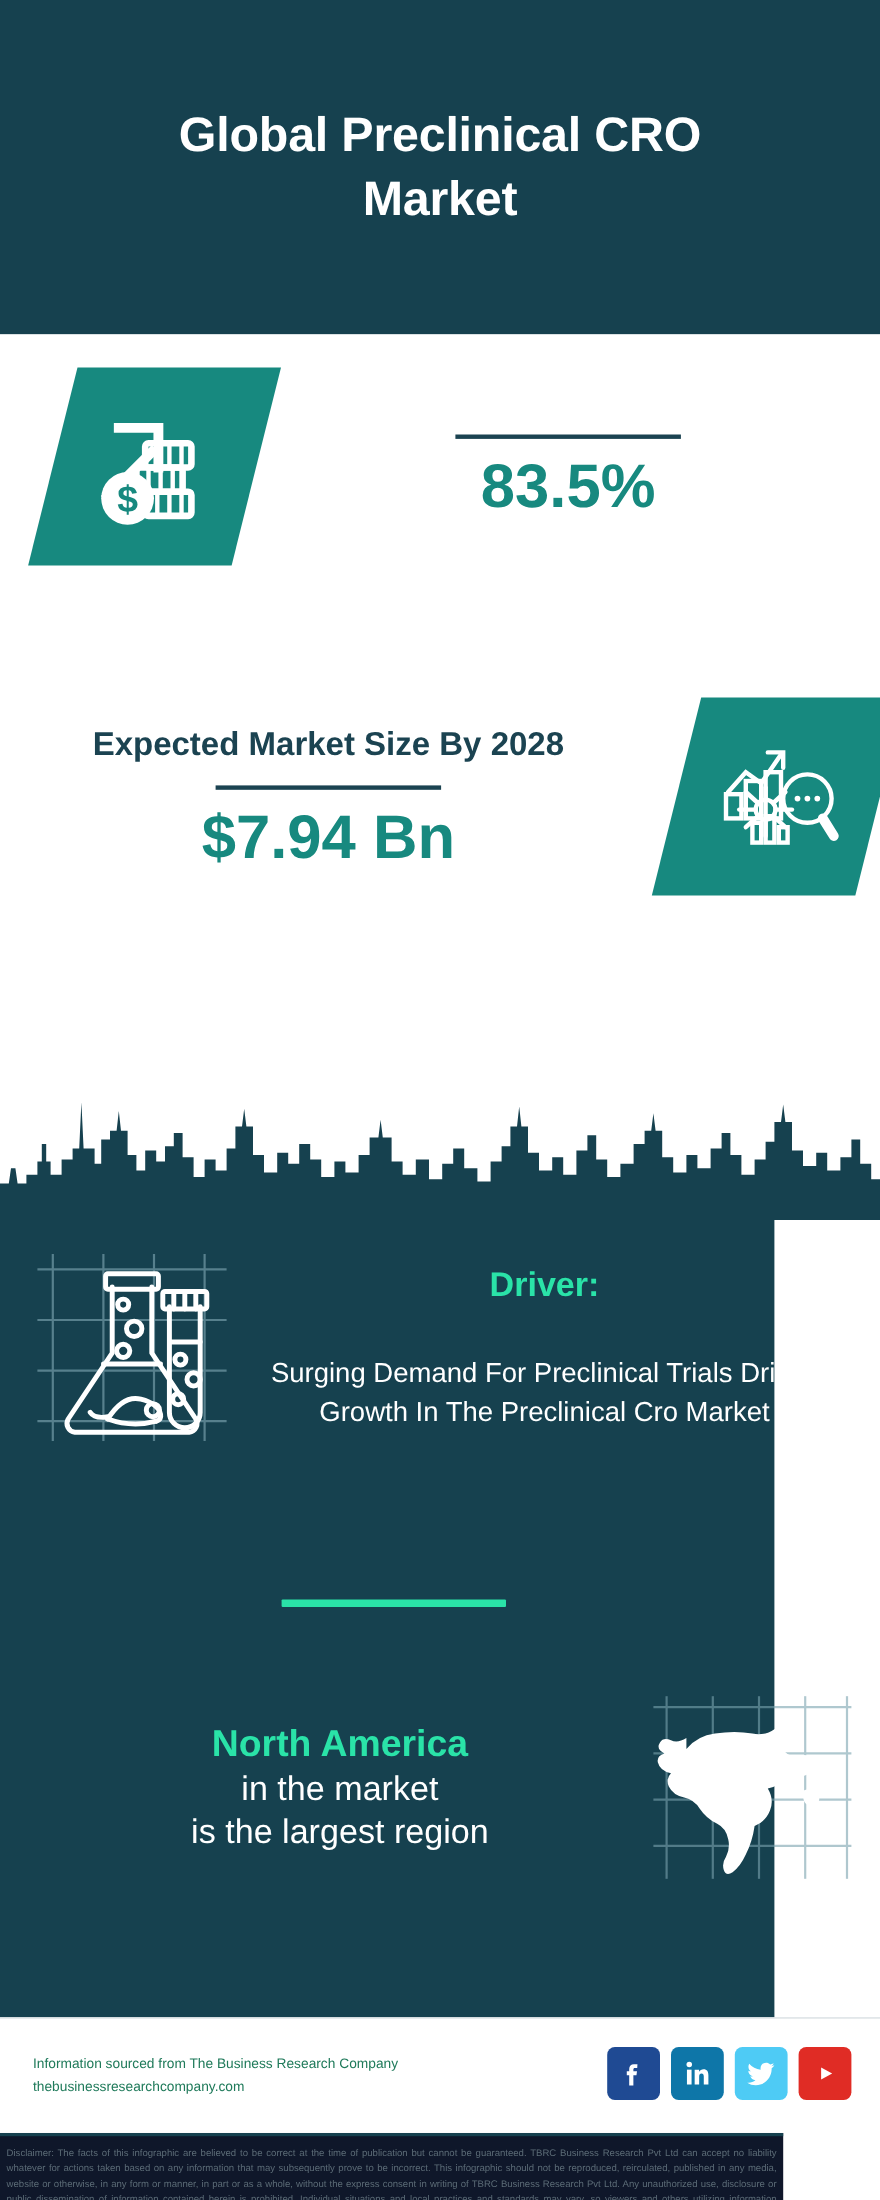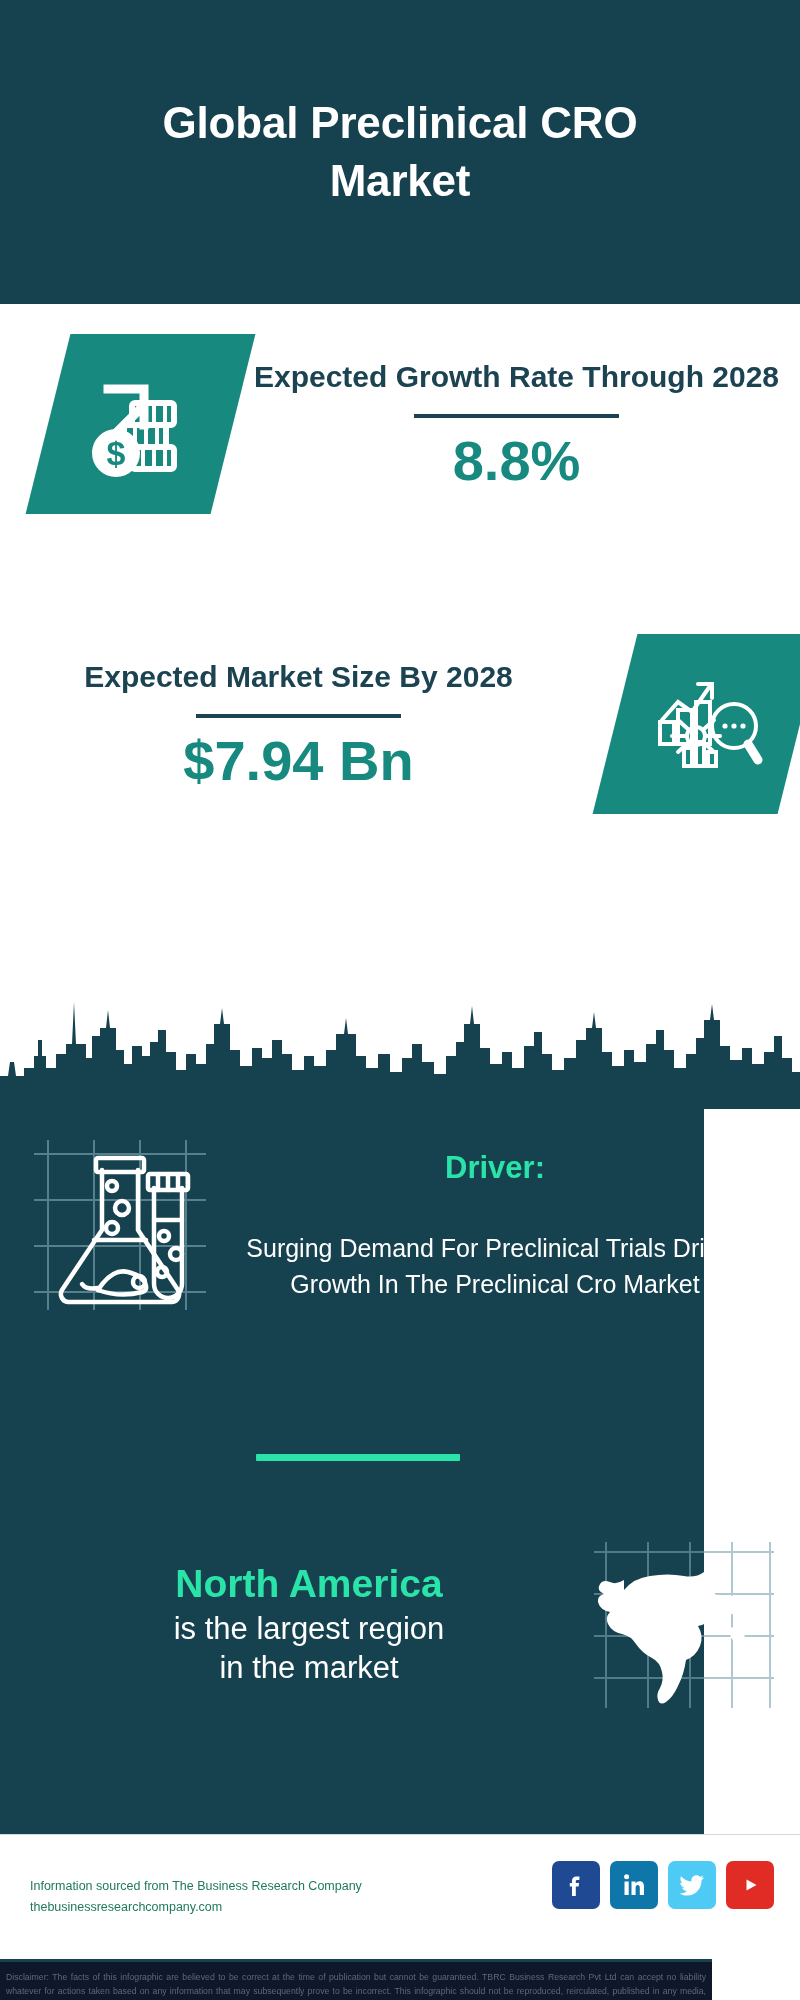--- a/index.html
+++ b/index.html
@@ -135,41 +135,41 @@
     width:800px;
     display:flex; align-items:center;
   }
   .region-text{
     flex:1 1 auto;
     text-align:center;
     padding-left:30px;
   }
   .region-name{
     color:#2ae3a8;
-    font-size:39px;
+    font-size:34px;
     font-weight:bold;
     line-height:1.3;
   }
   .region-sub{
     color:#ffffff;
     font-size:31px;
     font-weight:normal;
     line-height:1.25;
   }
   .region-icon-wrap{
     flex:0 0 auto;
     width:190px; height:175px;
     margin-right:22px;
     position:relative;
   }
 
   
   .footer{
     position:relative;
-    width:800px; height:125px;
+    width:800px; height:105px;
     background:#ffffff;
     display:flex; align-items:center;
     border-top:1px solid #cfd8dc;
   }
   .footer-text{
     margin-left:30px;
     color:#1f7a5a;
     font-size:12.5px;
     line-height:1.65;
   }
@@ -230,23 +230,22 @@
           <line x1="61" y1="82" x2="61" y2="104" stroke="#ffffff" stroke-width="4"></line>
           <line x1="72" y1="82" x2="72" y2="104" stroke="#ffffff" stroke-width="4"></line>
           <line x1="83" y1="82" x2="83" y2="104" stroke="#ffffff" stroke-width="4"></line>
 
           <circle cx="34" cy="88" r="24" fill="#ffffff"></circle>
           <text x="34" y="100" font-size="34" font-weight="bold" text-anchor="middle" fill="#17897f" font-family="Liberation Sans, sans-serif">$</text>
         </svg>
       </div>
     </div>
     <div class="stat-text">
-      <div class="stat-label">Expected Growth Rate Through 2028</div>
       <div class="stat-rule"></div>
-      <div class="stat-value">8.8%</div>
+      <div class="stat-value">83.5%</div>
     </div>
   </div>
 
   <div class="stat-row stat-row-2">
     <div class="stat-text">
       <div class="stat-label">Expected Market Size By 2028</div>
       <div class="stat-rule"></div>
       <div class="stat-value">$7.94 Bn</div>
     </div>
     <div class="para-badge badge-2">
@@ -340,22 +339,22 @@
       <div class="driver-heading">Driver:</div>
       <div class="driver-body">Surging Demand For Preclinical Trials Drives Growth In The Preclinical Cro Market</div>
     </div>
   </div>
 
   <div class="green-divider"></div>
 
   <div class="region-block">
     <div class="region-text">
       <div class="region-name">North America</div>
+      <div class="region-sub">in the market</div>
       <div class="region-sub">is the largest region</div>
-      <div class="region-sub">in the market</div>
     </div>
     <div class="region-icon-wrap">
       <svg width="190" height="175" viewBox="0 0 190 175">
         <g stroke="#7ba3af" stroke-width="2" opacity="0.6">
           <line x1="6" y1="16" x2="186" y2="16"></line>
           <line x1="6" y1="58" x2="186" y2="58"></line>
           <line x1="6" y1="100" x2="186" y2="100"></line>
           <line x1="6" y1="142" x2="186" y2="142"></line>
           <line x1="18" y1="6" x2="18" y2="172"></line>
           <line x1="60" y1="6" x2="60" y2="172"></line>

